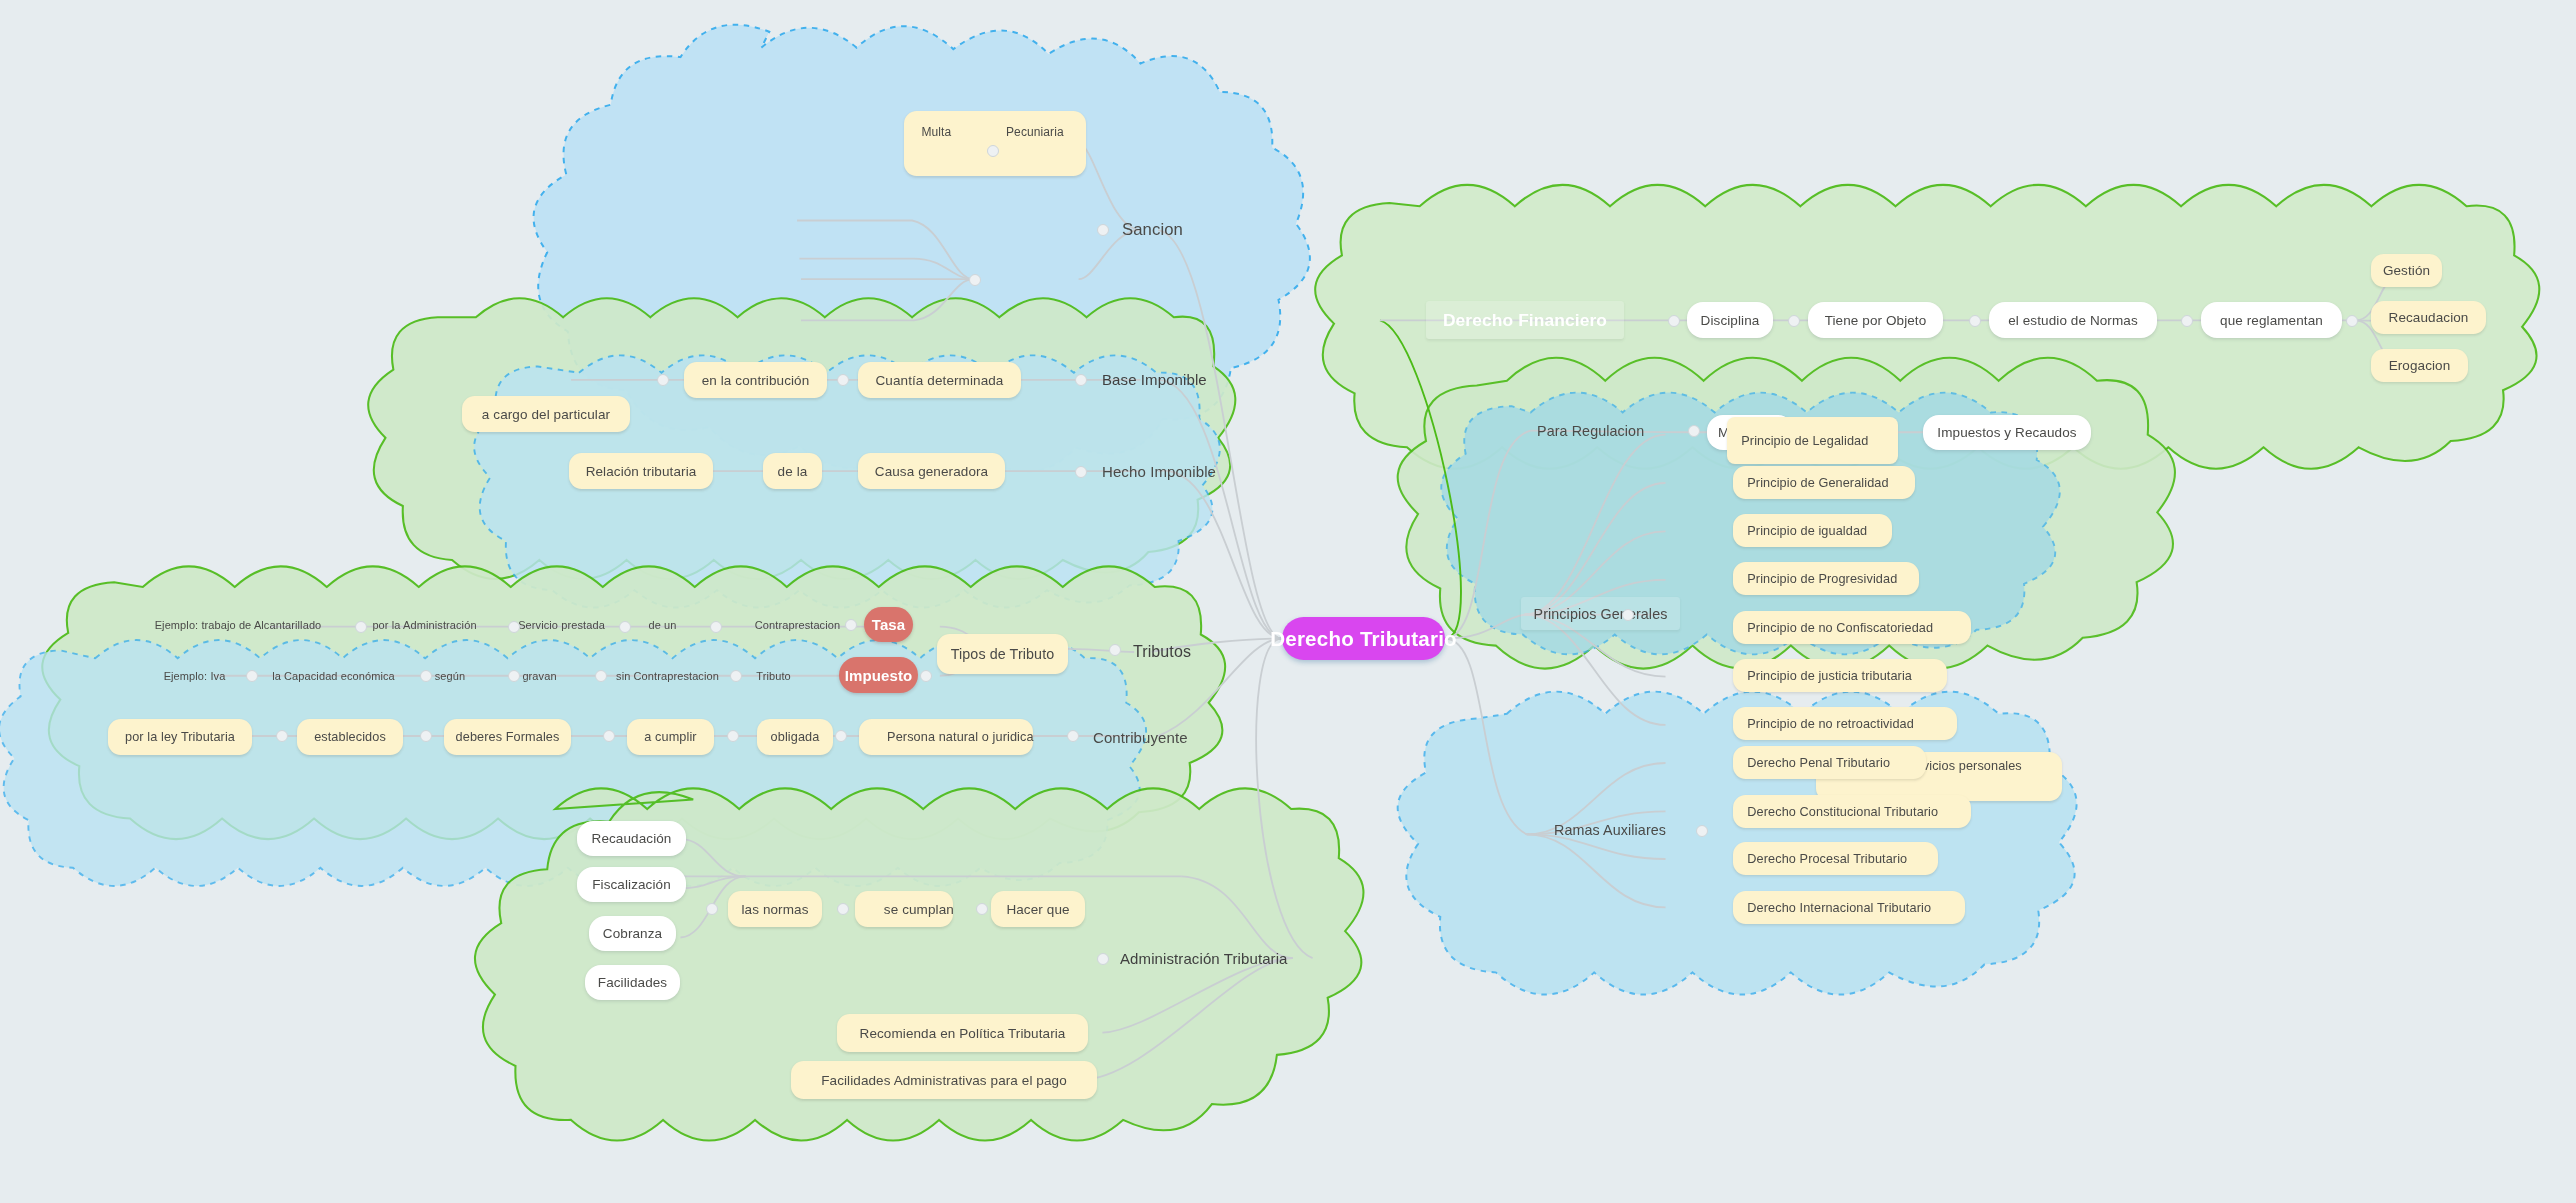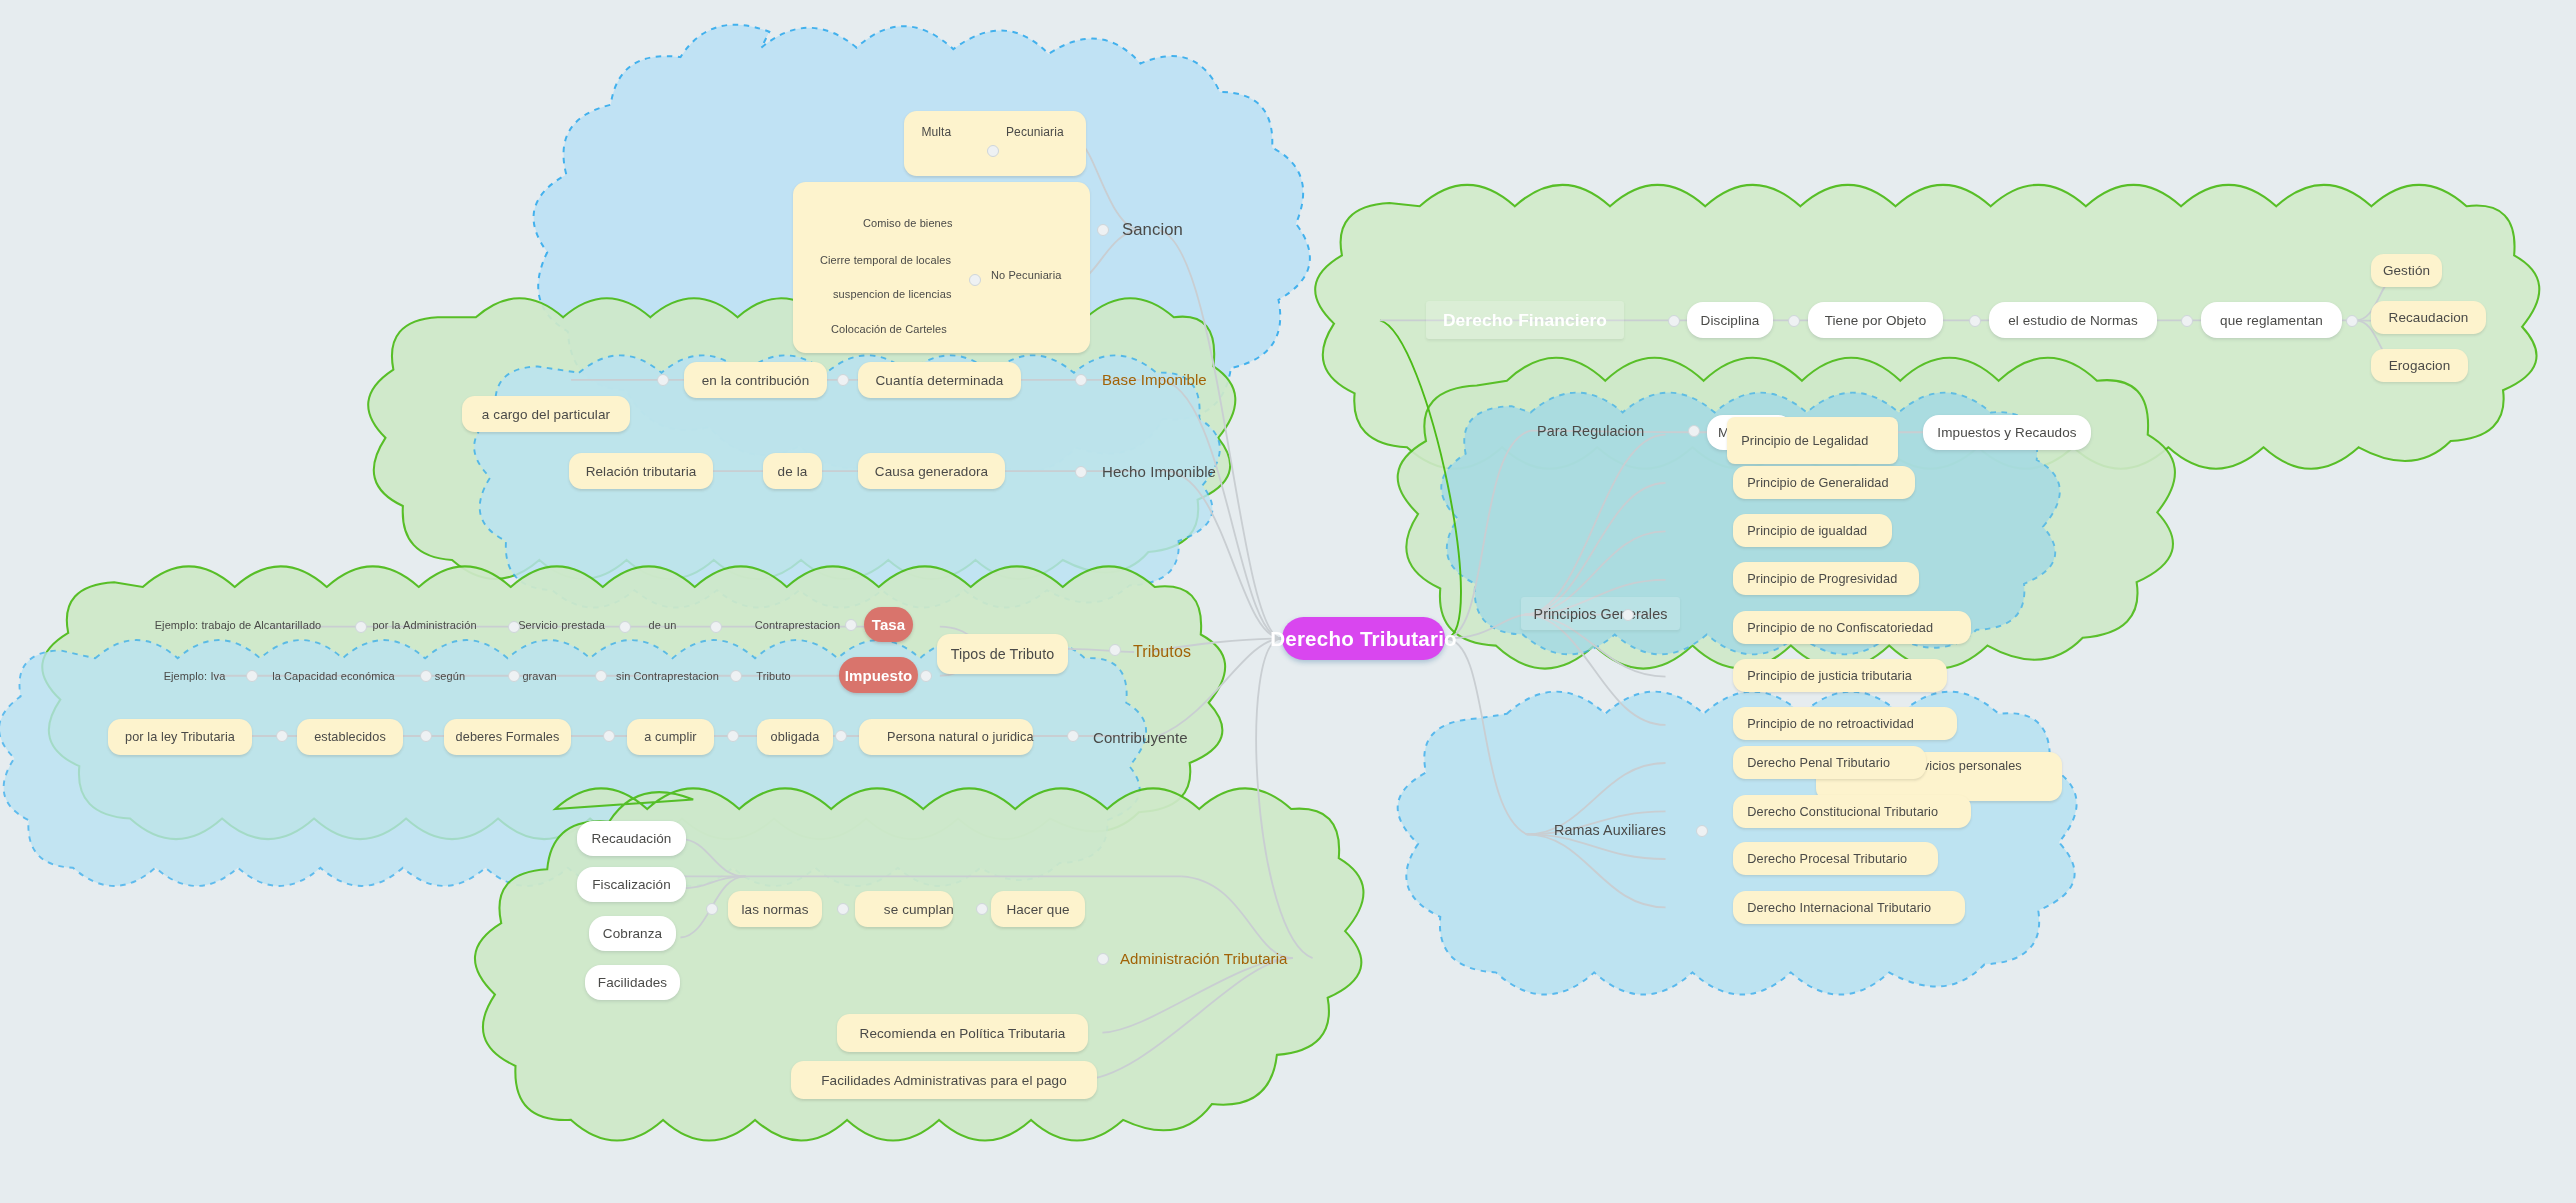--- a/index.html
+++ b/index.html
@@ -32,21 +32,21 @@
   }
   .white{
     background:#ffffff;
     box-shadow:0 1.6px 3.2px rgba(90,100,110,.2);
     border-radius:16px;
     padding:0 14.3px;
   }
   .plainlabel{
     background:transparent;box-shadow:none;color:#4a4a48;
   }
-  .whitetext{color:#a16207;}
+  .whitetext{color:#404040;}
   .redpill{
     background:#d9746c;color:#fff;font-weight:bold;
     border-radius:22px;box-shadow:0 1.6px 3.2px rgba(80,40,40,.22);
     padding:0 16px;
   }
   .center-node{
     background:#d946ef;color:#fff;font-weight:bold;
     border-radius:27px;
     box-shadow:0 2.4px 4.8px rgba(20,90,140,.28);
     padding:0 20.6px;
@@ -246,27 +246,20 @@
   <div class="node center-node" style="left:1282px;top:617px;width:163px;height:43px;font-size:20.6px;">Derecho Tributario</div>
 
   <div class="node plainlabel" style="left:1122px;top:216px;width:95px;height:28.6px;font-size:16.7px;justify-content:flex-start;">Sancion</div>
   <span class="dot" style="left:1097px;top:224px;"></span>
 
   <div class="node yellow" style="left:904px;top:111px;width:182px;height:65px;display:block;">
     <div style="position:absolute;left:17.4px;top:14.3px;font-size:12px;color:#4a4a48;">Multa</div>
     <div style="position:absolute;left:102px;top:14.3px;font-size:12px;color:#4a4a48;">Pecuniaria</div>
   </div>
 
-  <div class="node yellow" style="left:793px;top:182px;width:297px;height:171px;display:block;">
-    <div style="position:absolute;left:70px;top:35px;font-size:11px;">Comiso de bienes</div>
-    <div style="position:absolute;left:27px;top:72px;font-size:11px;">Cierre temporal de locales</div>
-    <div style="position:absolute;left:40px;top:106px;font-size:11px;">suspencion de licencias</div>
-    <div style="position:absolute;left:38px;top:141px;font-size:11px;">Colocación de  Carteles</div>
-    <div style="position:absolute;left:198px;top:87px;font-size:11px;">No Pecuniaria</div>
-  </div>
   <span class="dot" style="left:969px;top:274px;"></span>
   <span class="dot" style="left:987px;top:145px;"></span>
 
   <div class="node plainlabel whitetext" style="left:1102px;top:366px;width:135px;height:27px;font-size:15px;justify-content:flex-start;">Base Imponible</div>
   <span class="dot" style="left:1075px;top:374px;"></span>
 
   <div class="node yellow" style="left:858px;top:362px;width:163px;height:36px;font-size:13.5px;">Cuantía determinada</div>
   <div class="node yellow" style="left:684px;top:362px;width:143px;height:36px;font-size:13.5px;">en la contribución</div>
   <div class="node yellow" style="left:462px;top:362px;width:168px;height:36px;font-size:13.5px;margin-top:34px;">a cargo del particular</div>
   <span class="dot" style="left:837px;top:374px;"></span>

